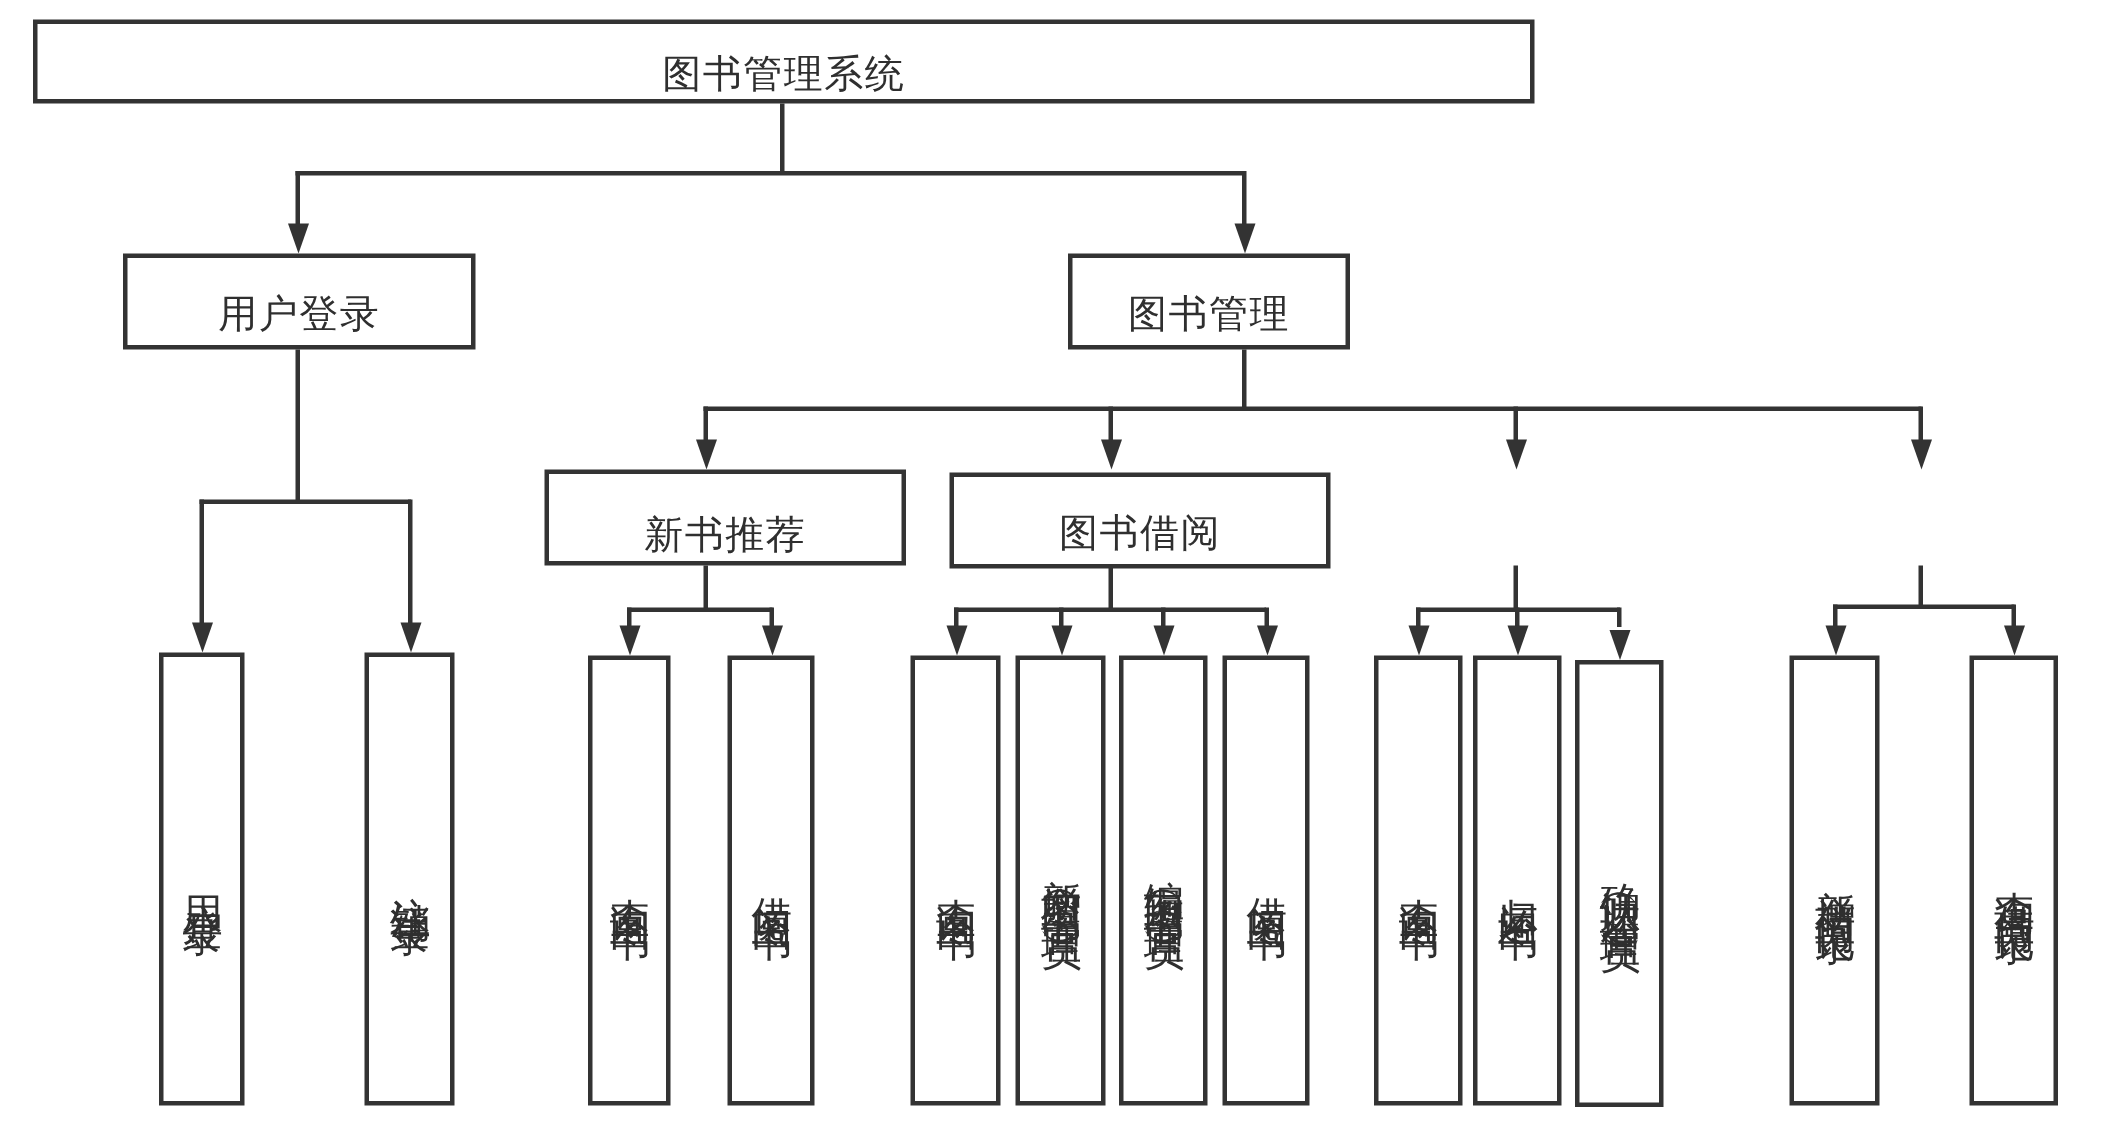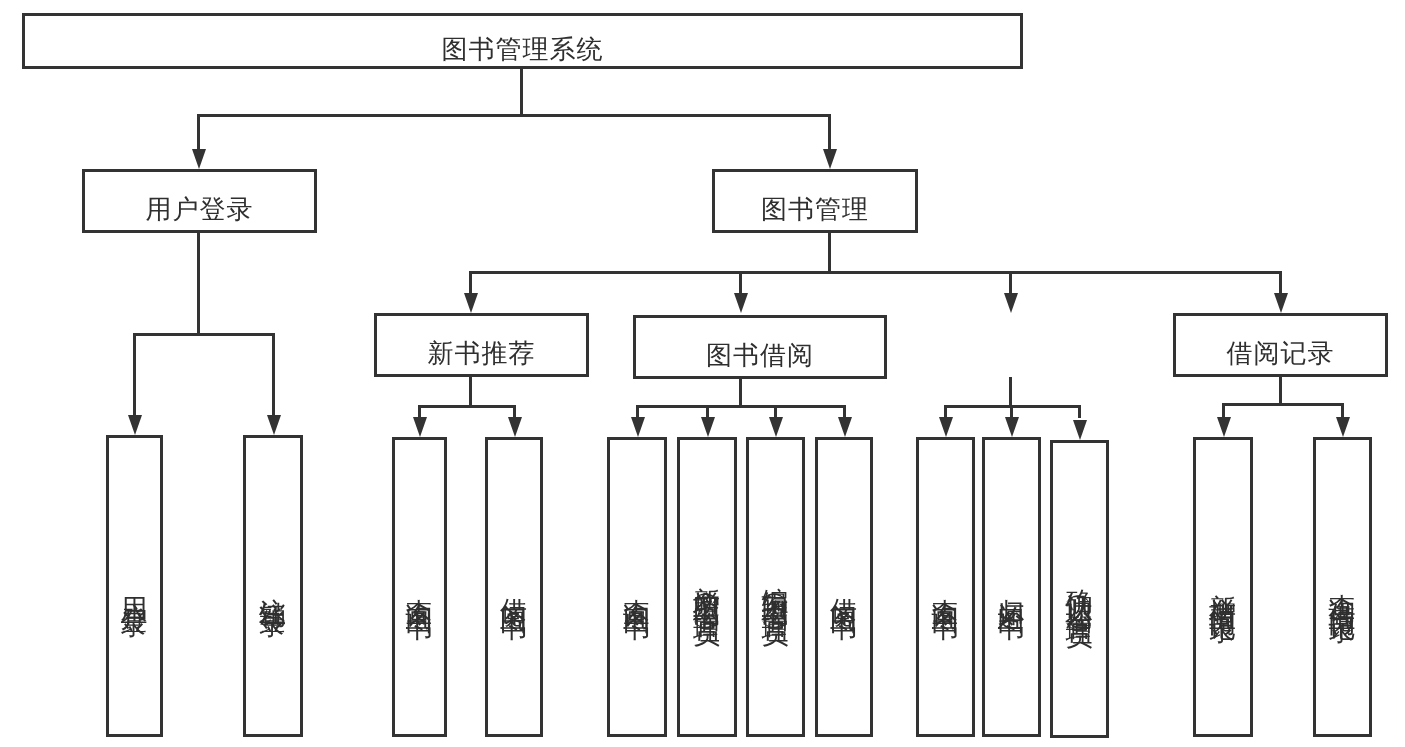--- a/index.html
+++ b/index.html
@@ -56,21 +56,21 @@
   <div class="vline" style="left:520px;top:69px;height:47px;"></div>
   <div class="hline" style="left:197px;top:114px;width:633px;"></div>
   <div class="vline" style="left:197px;top:114px;height:36px;"></div>
   <div class="arrow" style="left:191.5px;top:149px;"></div>
   <div class="vline" style="left:828px;top:114px;height:36px;"></div>
   <div class="arrow" style="left:822.5px;top:149px;"></div>
 
   <div class="box" style="left:82px;top:169px;width:235px;height:64px;">
     <span class="hlabel">用户登录</span>
   </div>
-  <div class="box" style="left:712px;top:169px;width:206px;height:64px;">
+  <div class="box" style="left:712px;top:169px;width:188px;height:64px;">
     <span class="hlabel">图书管理</span>
   </div>
 
   <div class="vline" style="left:197px;top:233px;height:102px;"></div>
   <div class="hline" style="left:133px;top:333px;width:141px;"></div>
   <div class="vline" style="left:133px;top:333px;height:83px;"></div>
   <div class="arrow" style="left:127.5px;top:415px;"></div>
   <div class="vline" style="left:272px;top:333px;height:83px;"></div>
   <div class="arrow" style="left:266.5px;top:415px;"></div>
 
@@ -78,28 +78,25 @@
   <div class="hline" style="left:469px;top:271px;width:812px;"></div>
   <div class="vline" style="left:469px;top:271px;height:23px;"></div>
   <div class="arrow" style="left:463.5px;top:293px;"></div>
   <div class="vline" style="left:739px;top:271px;height:23px;"></div>
   <div class="arrow" style="left:733.5px;top:293px;"></div>
   <div class="vline" style="left:1009px;top:271px;height:23px;"></div>
   <div class="arrow" style="left:1003.5px;top:293px;"></div>
   <div class="vline" style="left:1279px;top:271px;height:23px;"></div>
   <div class="arrow" style="left:1273.5px;top:293px;"></div>
 
-  <div class="box" style="left:374px;top:313px;width:215px;height:64px;">
+  <div class="box" style="left:363px;top:313px;width:241px;height:64px;align-items:flex-end;">
     <span class="hlabel">新书推荐</span>
   </div>
   <div class="box" style="left:633px;top:315px;width:254px;height:64px;">
     <span class="hlabel">图书借阅</span>
-  </div>
-  <div class="box" style="left:1173px;top:313px;width:215px;height:64px;">
-    <span class="hlabel">借阅记录</span>
   </div>
 
   <div class="vline" style="left:469px;top:377px;height:30px;"></div>
   <div class="hline" style="left:418px;top:405px;width:97px;"></div>
   <div class="vline" style="left:418px;top:405px;height:13px;"></div>
   <div class="arrow" style="left:412.5px;top:417px;"></div>
   <div class="vline" style="left:513px;top:405px;height:13px;"></div>
   <div class="arrow" style="left:507.5px;top:417px;"></div>
 
   <div class="vline" style="left:739px;top:377px;height:30px;"></div>

